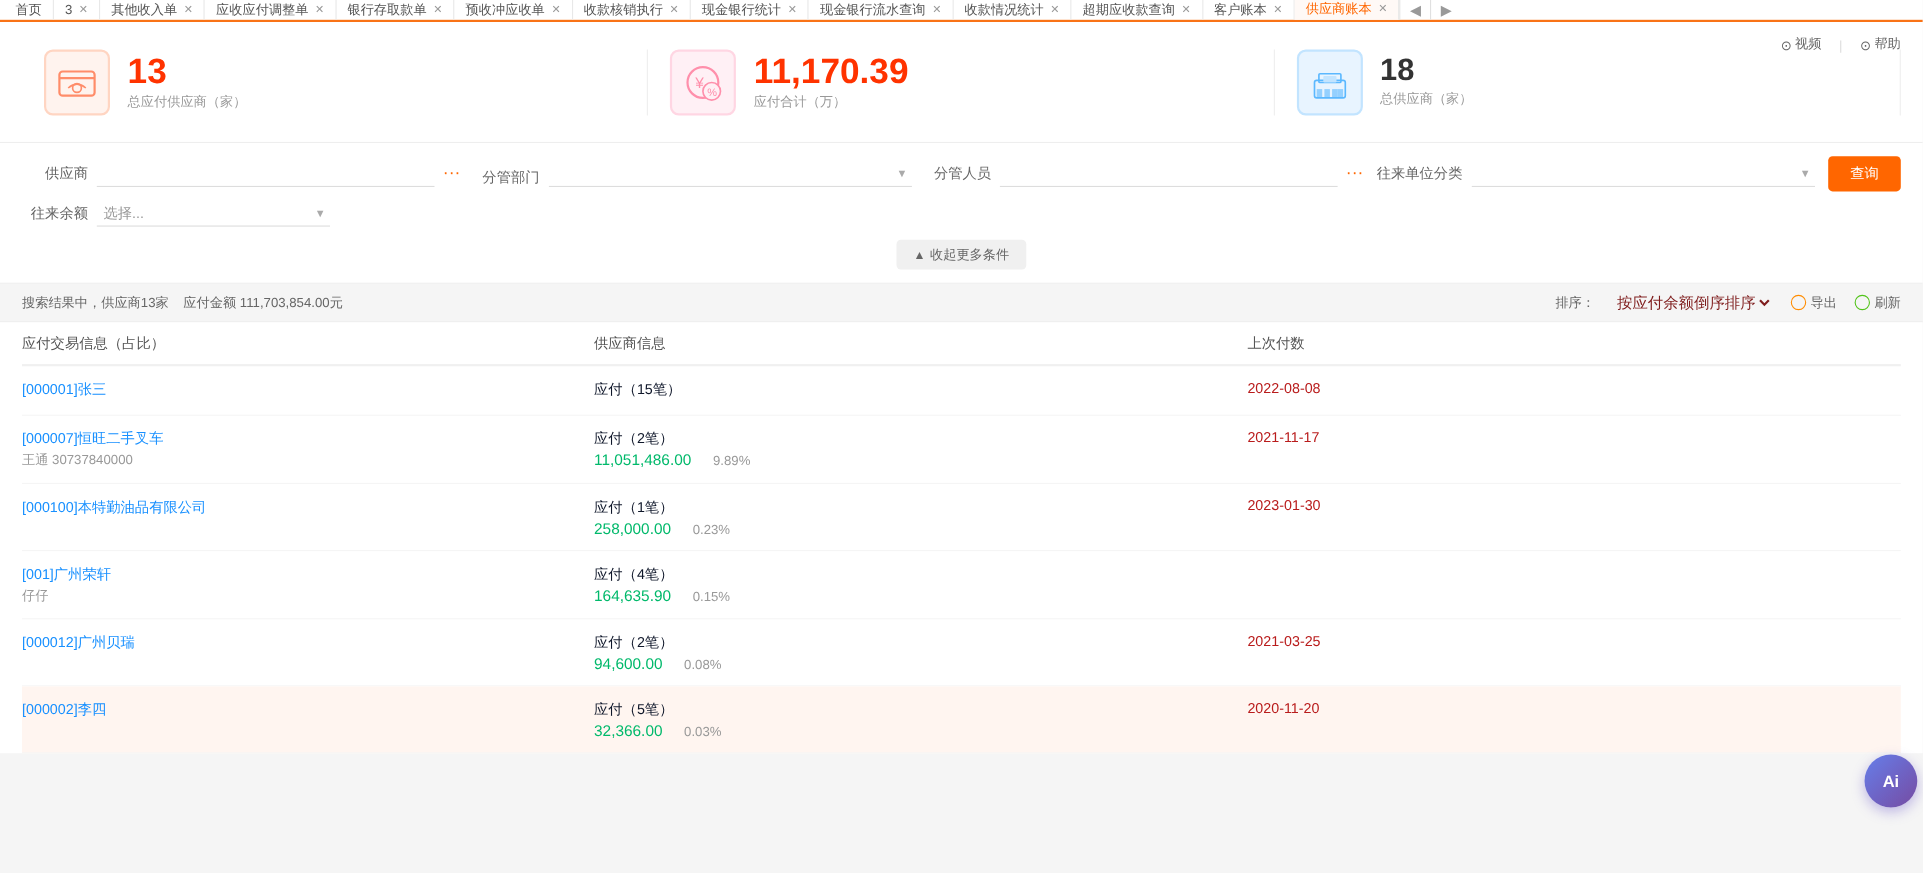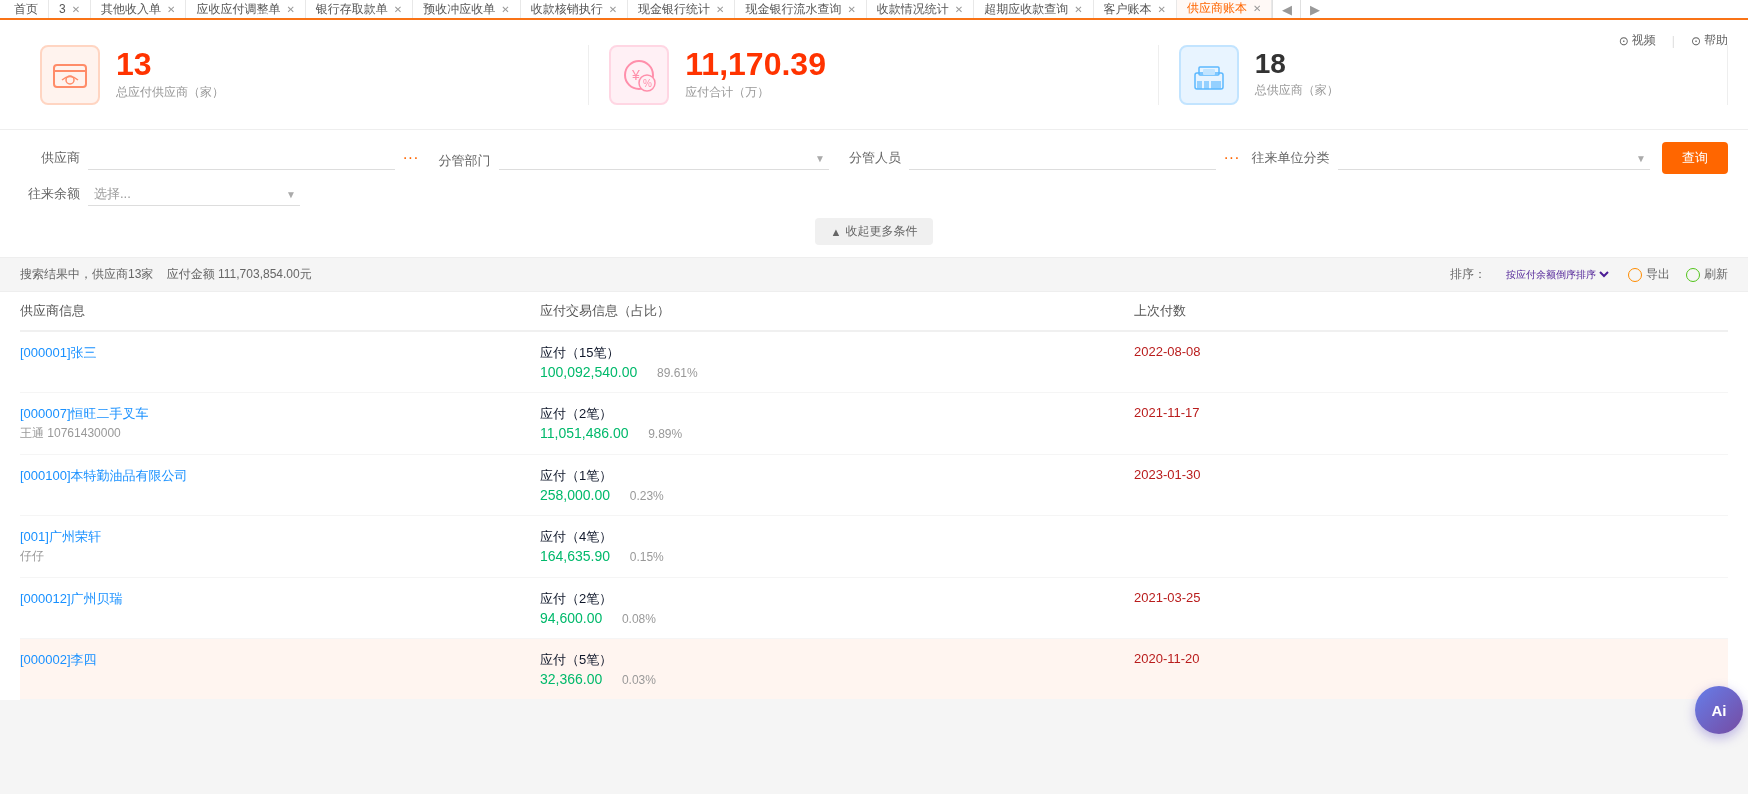--- a/index.html
+++ b/index.html
@@ -73,21 +73,21 @@
       background: #f0f0f0; border: none; padding: 5px 16px; border-radius: 4px;
       font-size: 12px; color: #666; cursor: pointer; margin: 4px auto 0;
     }
 
     
     .result-bar {
       display: flex; align-items: center; justify-content: space-between;
       padding: 8px 20px; background: #f5f5f5; border-bottom: 1px solid #eee; font-size: 12px; color: #666;
     }
     .result-bar .right-actions { display: flex; align-items: center; gap: 16px; }
-    .result-bar .sort-select { color: #4c1d95; border: none; background: transparent; font-size: 10px; cursor: pointer; outline: none; text-align: right; }
+    .result-bar .sort-select { color: #7f1d1d; border: none; background: transparent; font-size: 14px; cursor: pointer; outline: none; text-align: right; }
     .result-bar .action-btn { cursor: pointer; display: flex; align-items: center; gap: 4px; color: #666; }
     .result-bar .action-btn .icon-circle { width: 14px; height: 14px; border: 1.5px solid #ff8c00; border-radius: 50%; display: inline-block; }
     .result-bar .action-btn .icon-refresh { width: 14px; height: 14px; border: 1.5px solid #52c41a; border-radius: 50%; display: inline-block; }
 
     
     .table-area { background: #fff; padding: 0 20px; }
     .table-header {
       display: grid; grid-template-columns: 520px 1fr 1fr;
       padding: 10px 0; border-bottom: 2px solid #f0f0f0; font-size: 13px; font-weight: 500; color: #555;
     }
@@ -302,44 +302,40 @@
     </span>
     <span class="action-btn">
       <span class="icon-refresh"></span>
       <span>刷新</span>
     </span>
   </div>
 </div>
 
 <div class="table-area">
   <div class="table-header">
+    <div>应付交易信息（占比）</div>
     <div>供应商信息</div>
-    <div>应付交易信息（占比）</div>
     <div>上次付数</div>
   </div>
 
   <div class="table-row">
     <div>
       <a class="supplier-link">[000001]张三</a>
       <span class="supplier-sub"></span>
     </div>
     <div>
       <div class="tx-label">应付（15笔）</div>
-      <div>
-        <span class="tx-amount">100,092,540.00</span>
-        <span class="tx-percent">89.61%</span>
-      </div>
     </div>
     <div class="last-pay">2022-08-08</div>
   </div>
 
   <div class="table-row">
     <div>
       <a class="supplier-link">[000007]恒旺二手叉车</a>
-      <span class="supplier-sub">王通  10761430000</span>
+      <span class="supplier-sub">王通  30737840000</span>
     </div>
     <div>
       <div class="tx-label">应付（2笔）</div>
       <div>
         <span class="tx-amount">11,051,486.00</span>
         <span class="tx-percent">9.89%</span>
       </div>
     </div>
     <div class="last-pay">2021-11-17</div>
   </div>

